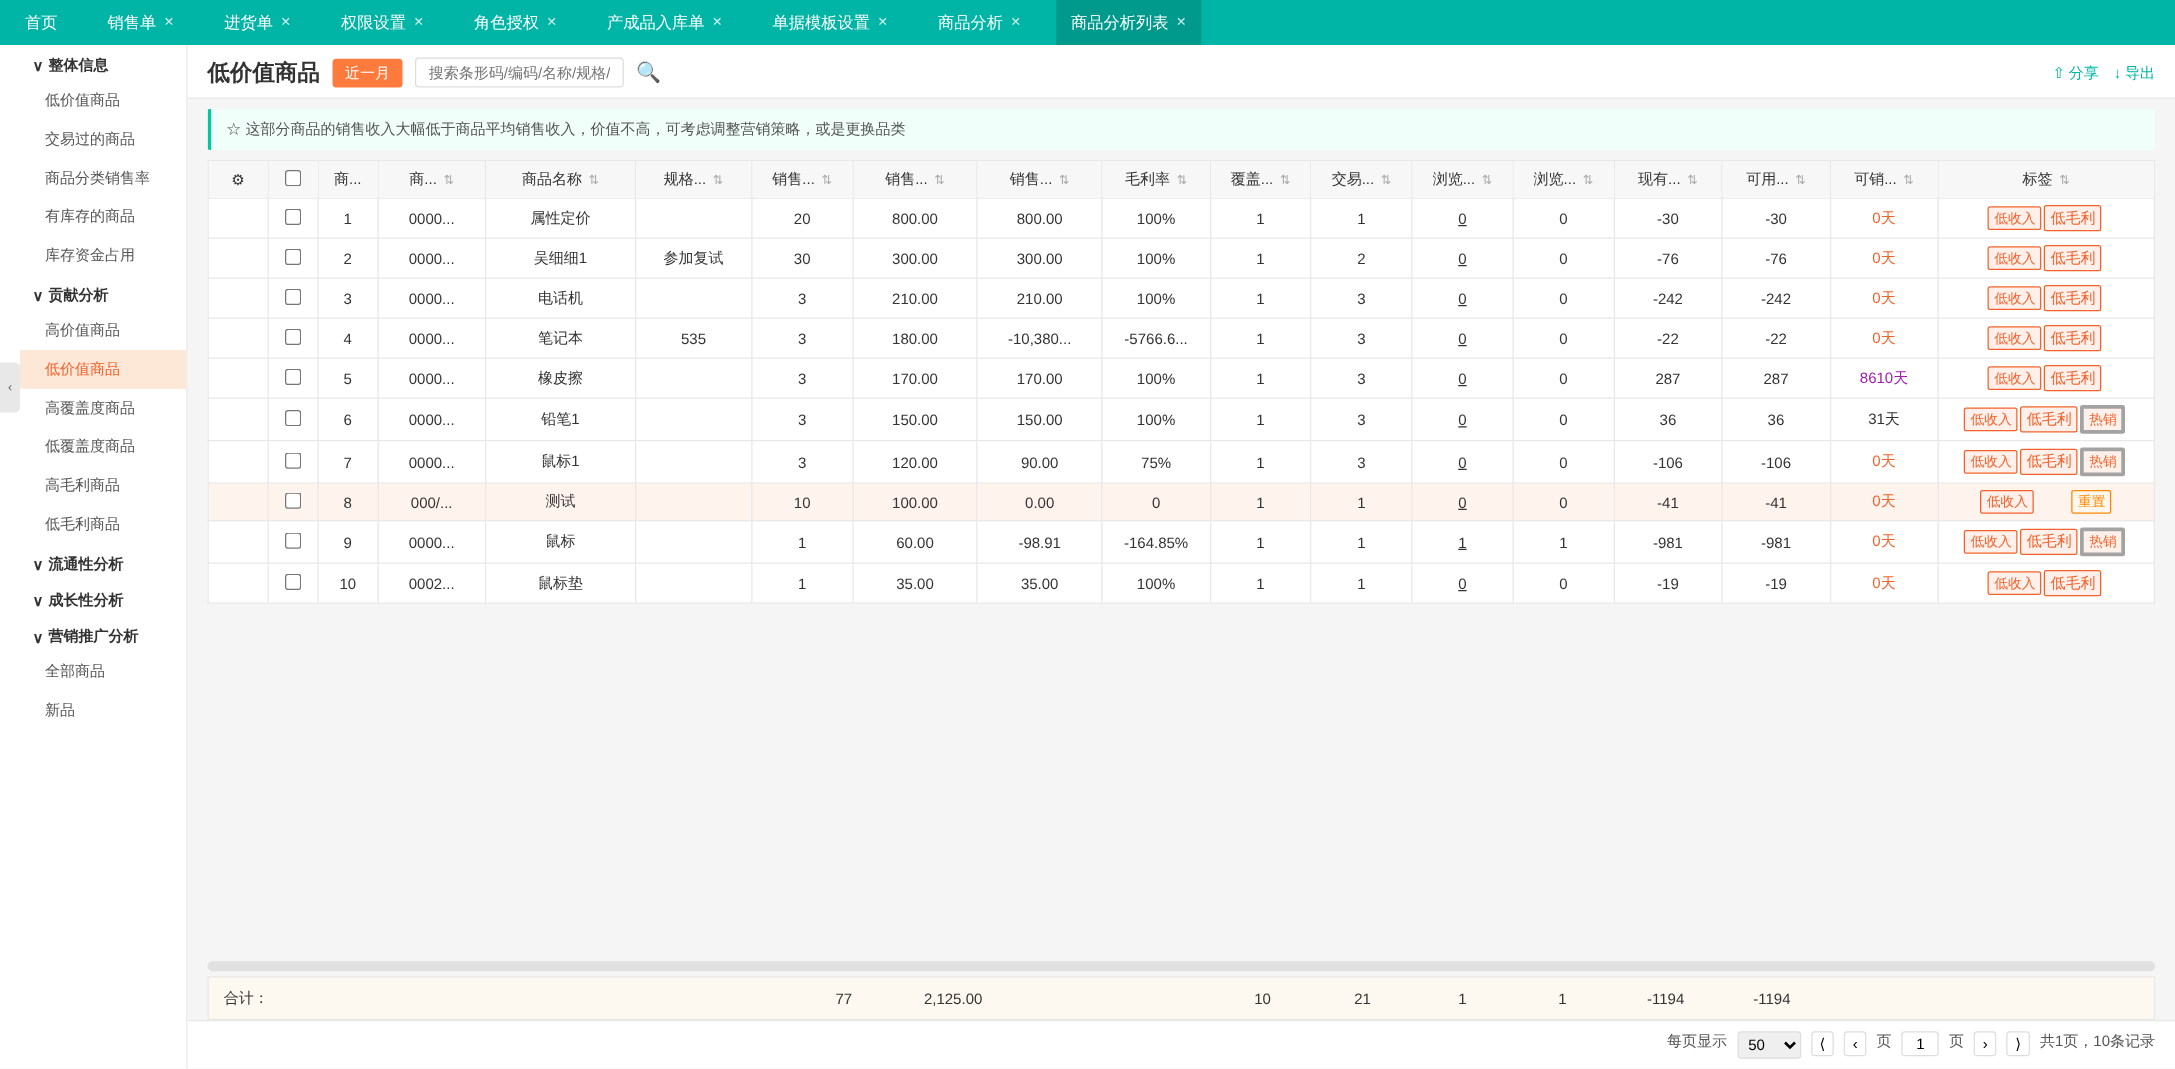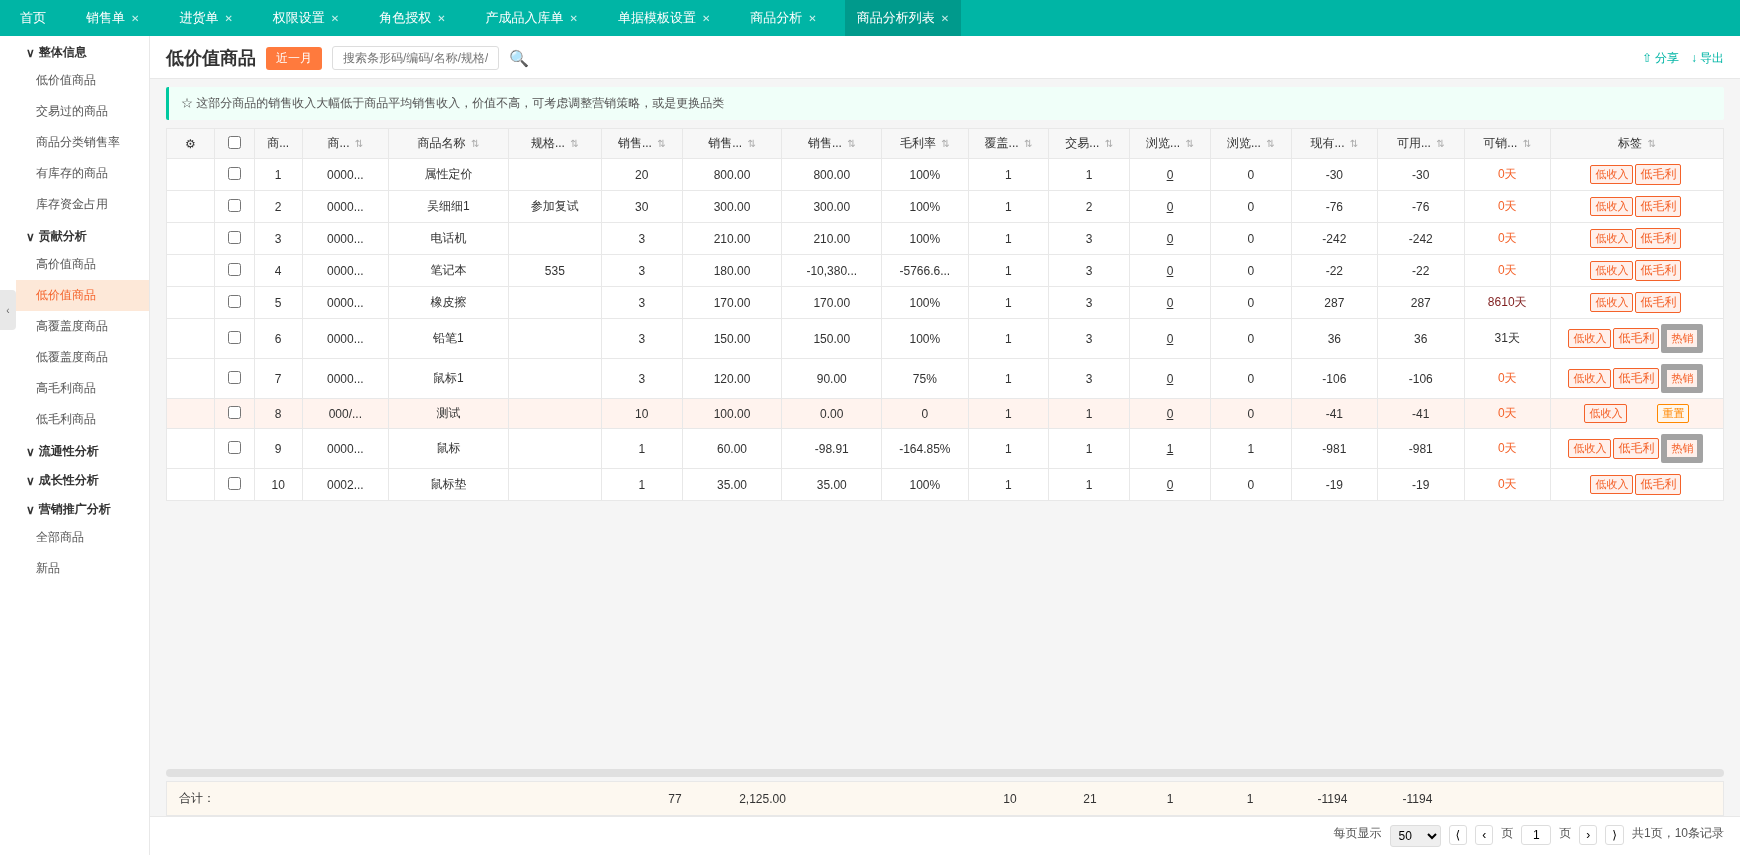--- a/index.html
+++ b/index.html
@@ -158,21 +158,21 @@
       border: 1px solid #e8e8e8;
       padding: 5px 6px;
       text-align: center;
       font-size: 12px;
       color: #333;
     }
     tbody tr.highlighted td { background: #fff3ee; }
 
     .tag-low-income { color: #f4622a; background: #fff0eb; border: 1px solid #f4622a; border-radius: 2px; padding: 1px 4px; font-size: 11px; margin-right: 2px; display: inline-block; }
     .tag-low-profit { color: #f4622a; background: #fff0eb; border: 1px solid #f4622a; border-radius: 2px; padding: 1px 4px; font-size: 12px; margin-right: 2px; display: inline-block; }
-    .tag-hot { color: #f4622a; background: #fff0eb; border: 6px solid #a3a3a3; border-radius: 2px; padding: 1px 4px; font-size: 11px; margin-right: 2px; display: inline-block; }
+    .tag-hot { color: #f4622a; background: #fff0eb; border: 3px solid #a3a3a3; border-radius: 2px; padding: 1px 4px; font-size: 11px; margin-right: 2px; display: inline-block; }
     .tag-warn { color: #ff8800; background: #fff7ed; border: 1px solid #ff8800; border-radius: 2px; padding: 1px 4px; font-size: 11px; display: inline-block; margin-left: 28px; }
     .underline-link { text-decoration: underline; cursor: pointer; }
 
     
     .table-footer {
       background: #fdf8f0;
       border: 1px solid #e8e8e8;
       padding: 8px 12px;
       font-size: 12px;
       color: #333;
@@ -490,21 +490,21 @@
     <td>3</td>
     <td>170.00</td>
     <td>170.00</td>
     <td>100%</td>
     <td>1</td>
     <td>3</td>
     <td><span class="underline-link">0</span></td>
     <td>0</td>
     <td>287</td>
     <td>287</td>
-    <td style="color:#7f1d1d">8610天</td>
+    <td style="color:#a21caf">8610天</td>
     <td><span class="tag-low-income">低收入</span><span class="tag-low-profit">低毛利</span></td>
   </tr>
             <tr>
     <td></td>
     <td><input type="checkbox" style=""></td>
     <td>6</td>
     <td>0000...</td>
     <td>铅笔1</td>
     <td></td>
     <td>3</td>

